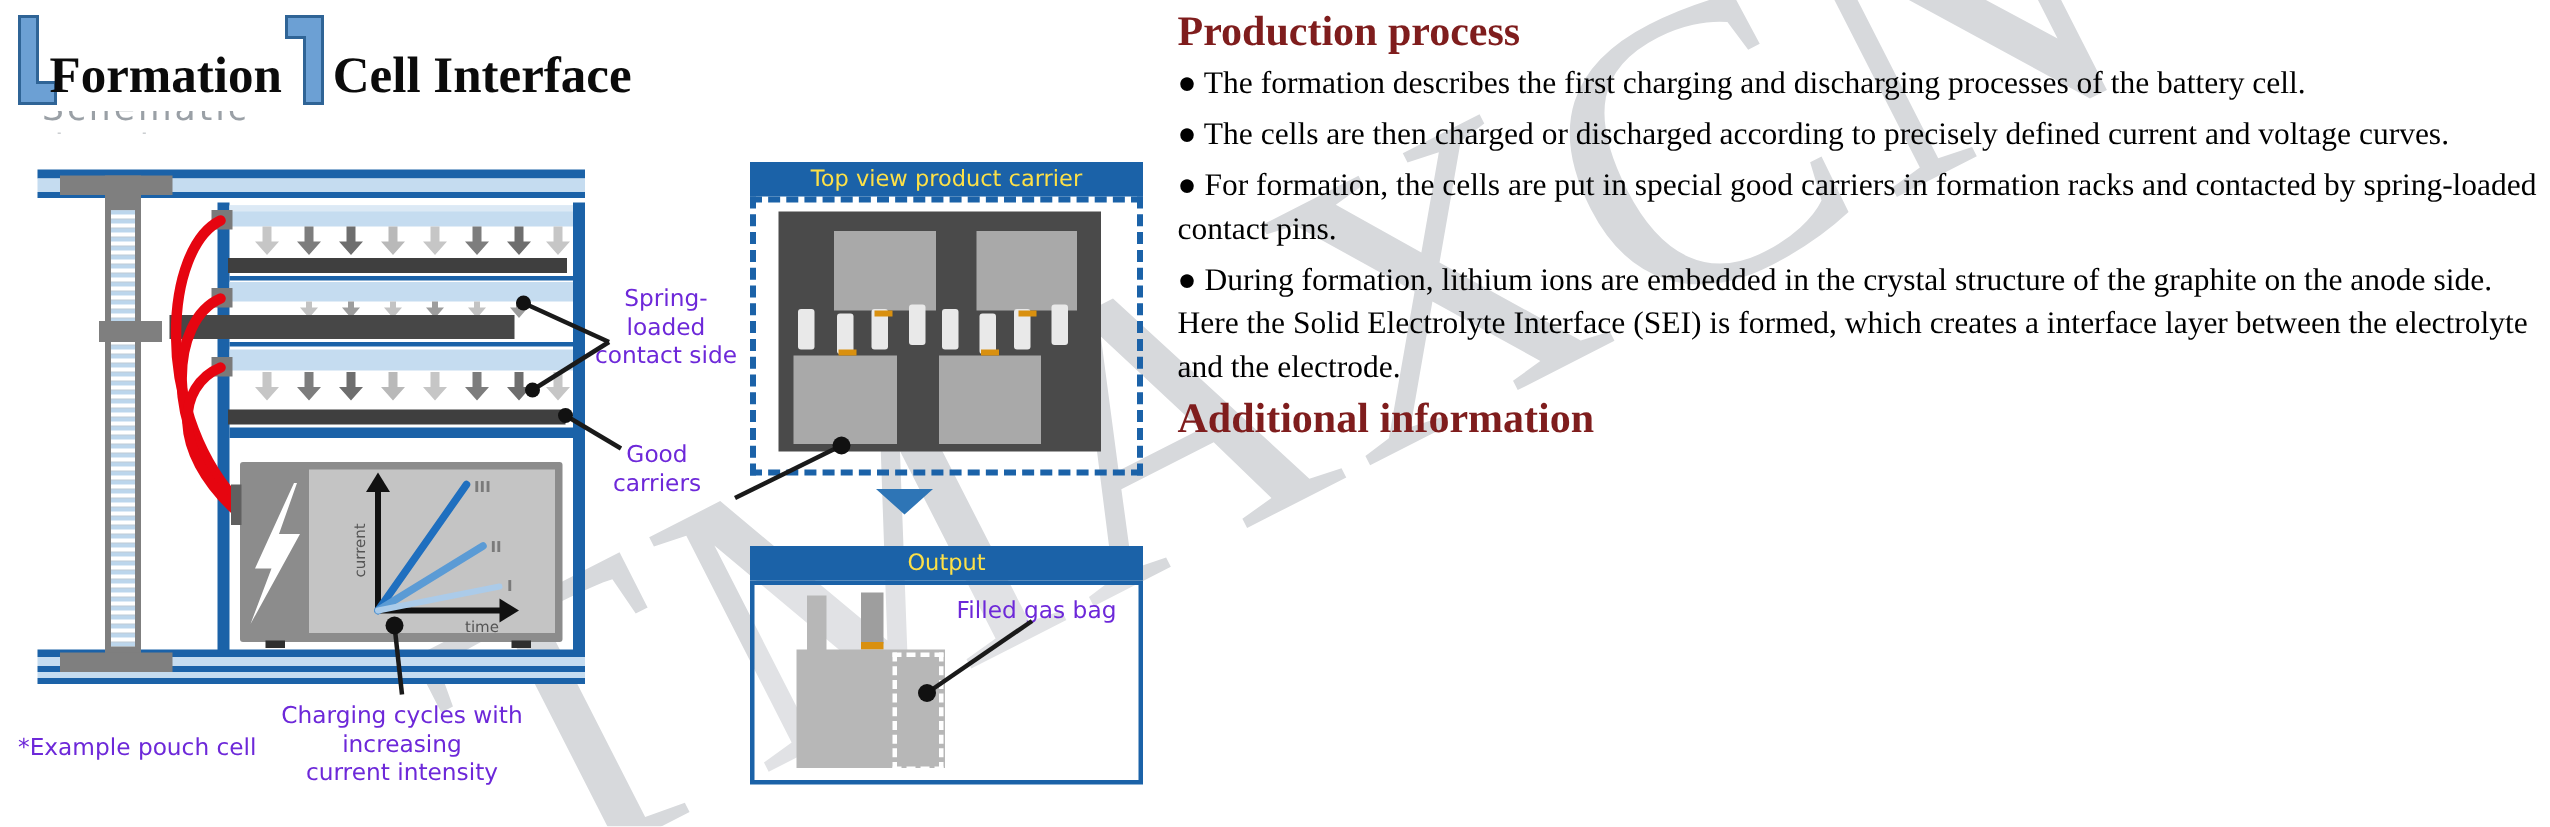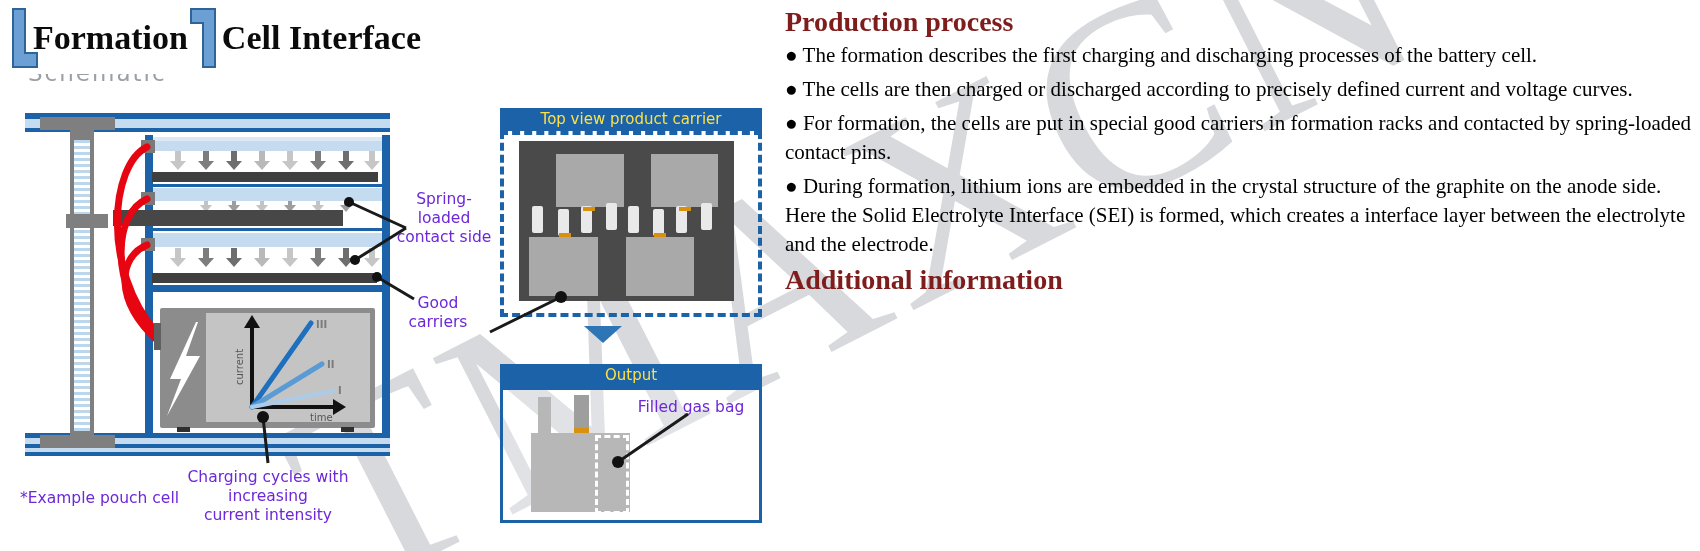--- a/index.html
+++ b/index.html
@@ -1,19 +1,19 @@
 <!DOCTYPE html>
 <html><head>
 <meta charset="utf-8">
 <style>
   html,body{margin:0;padding:0;background:#fff;}
   #page{position:relative;width:1700px;height:551px;background:#ffffff;overflow:hidden;
         font-family:"Liberation Sans",sans-serif;}
   
-  .title-row{position:absolute;left:12px;top:6px;display:flex;align-items:center;height:64px;z-index:2;}
+  .title-row{position:absolute;left:12px;top:6px;display:flex;align-items:flex-end;height:64px;z-index:2;}
   .title-text{font-family:"Liberation Serif",serif;font-weight:bold;font-size:34px;color:#0b0b0b;white-space:nowrap;}
   .t1{margin:0 2px 0 -5px;}
   .t2{margin-left:6px;}
   .cropped-frag{position:absolute;left:28px;top:74px;width:210px;height:15px;overflow:hidden;z-index:2;}
   .cropped-frag span{display:block;margin-top:-14px;font-family:"DejaVu Sans",sans-serif;
         font-size:23px;color:#9aa0a6;letter-spacing:2px;}
   
   .watermark{position:absolute;left:250px;top:122px;width:1100px;height:290px;z-index:0;
         font-family:"Liberation Serif",serif;font-size:268px;color:#d7d9dc;text-align:center;
         line-height:290px;letter-spacing:10px;transform:rotate(-27deg);user-select:none;}
@@ -182,21 +182,21 @@
     <div>contact side</div>
   </div>
   <div class="dlabel" style="left:398px;top:294px;width:80px;">
     <div>Good</div>
     <div>carriers</div>
   </div>
   <div class="dlabel" style="left:148px;top:468px;width:240px;">
     <div>Charging cycles with increasing</div>
     <div>current intensity</div>
   </div>
-  <div class="dlabel" style="left:12px;top:489px;width:175px;text-align:center;">
+  <div class="dlabel" style="left:12px;top:489px;width:175px;text-align:left;">
     <div>*Example pouch cell</div>
   </div>
   <div class="dlabel" style="left:637px;top:398px;width:108px;">
     <div>Filled gas bag</div>
   </div>
 
   <div class="panel" style="left:500px;top:108px;">
     <div class="panel-header">Top view product carrier</div>
     <div class="tv-content">
       <div class="carrier">

